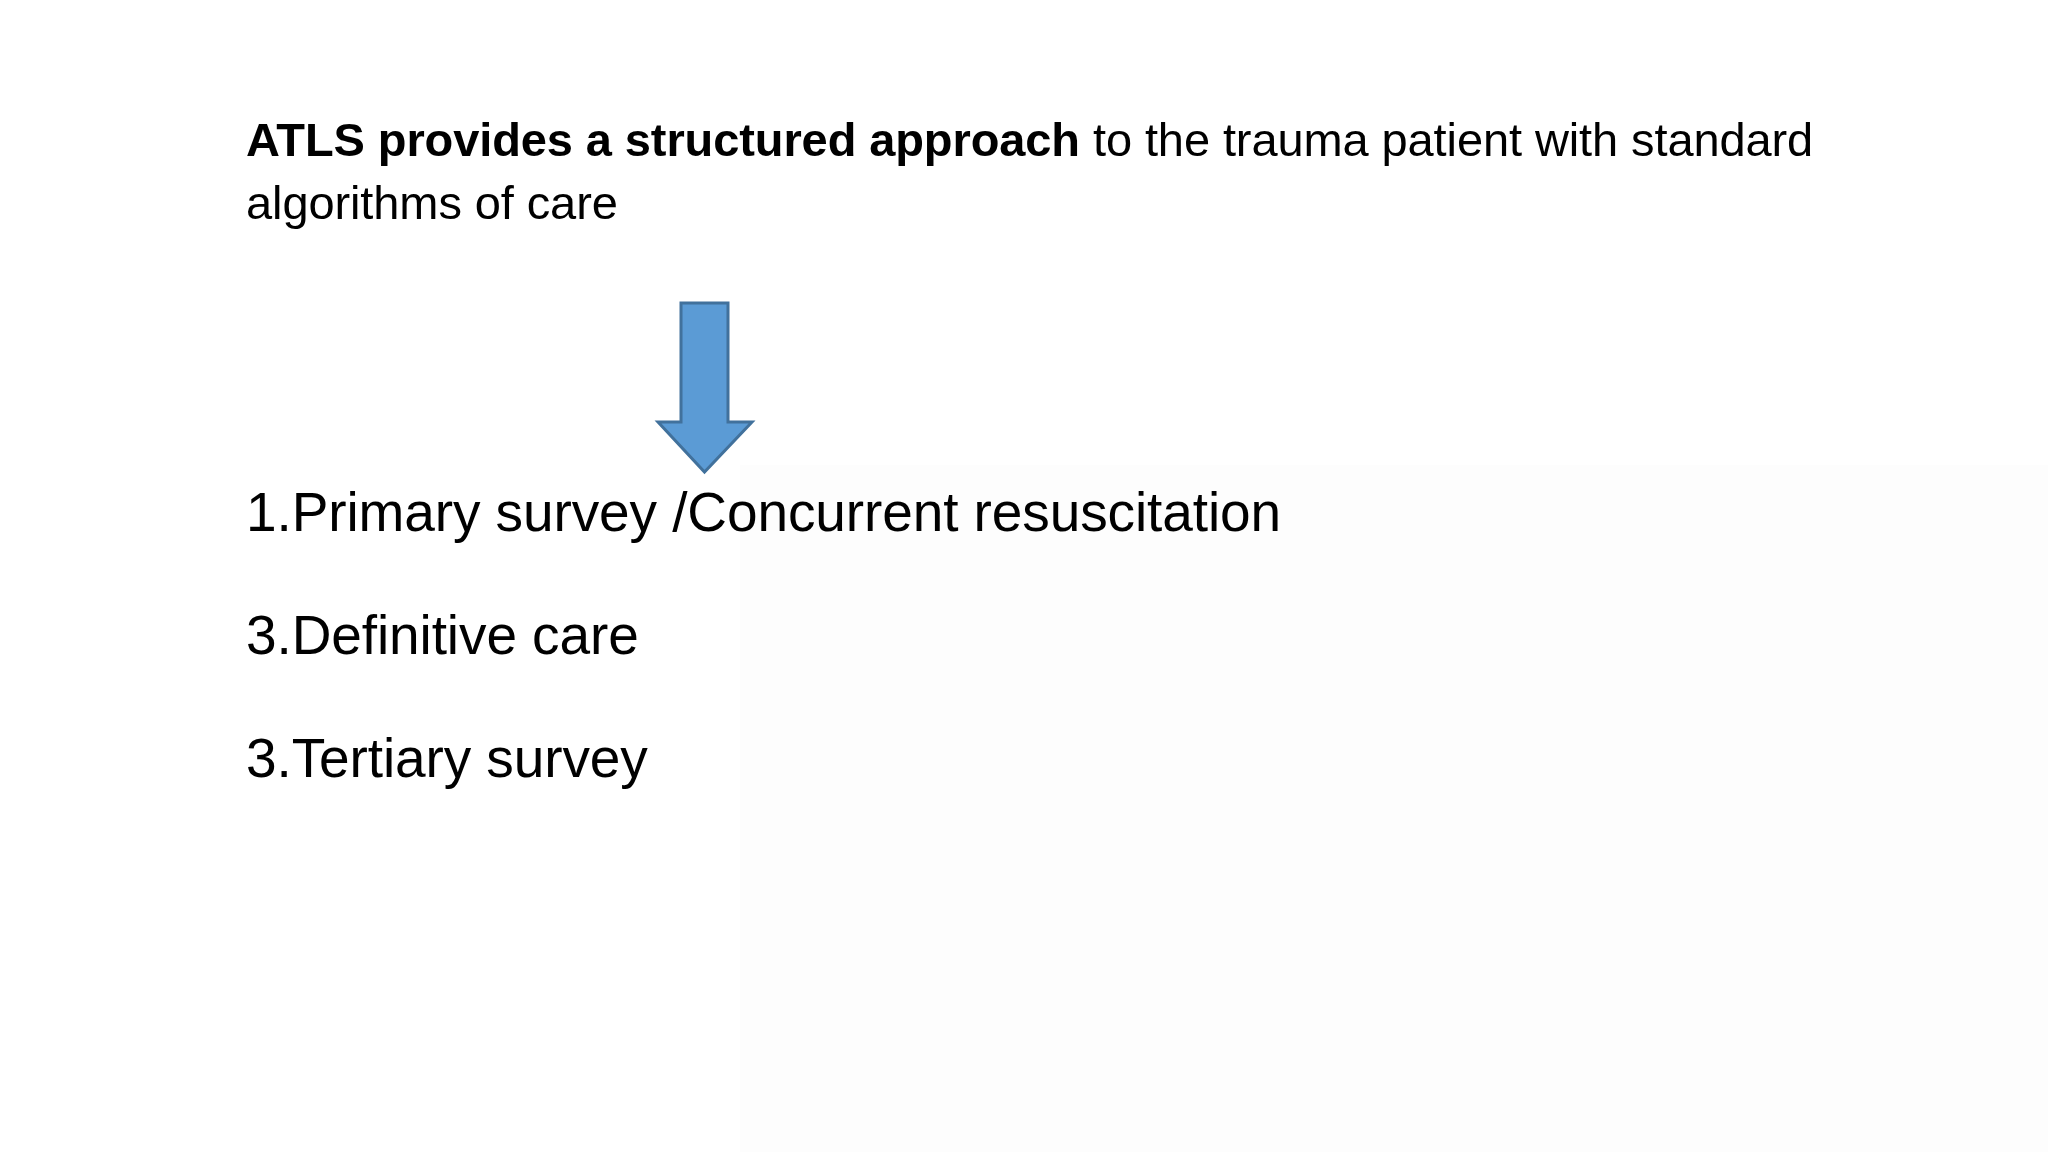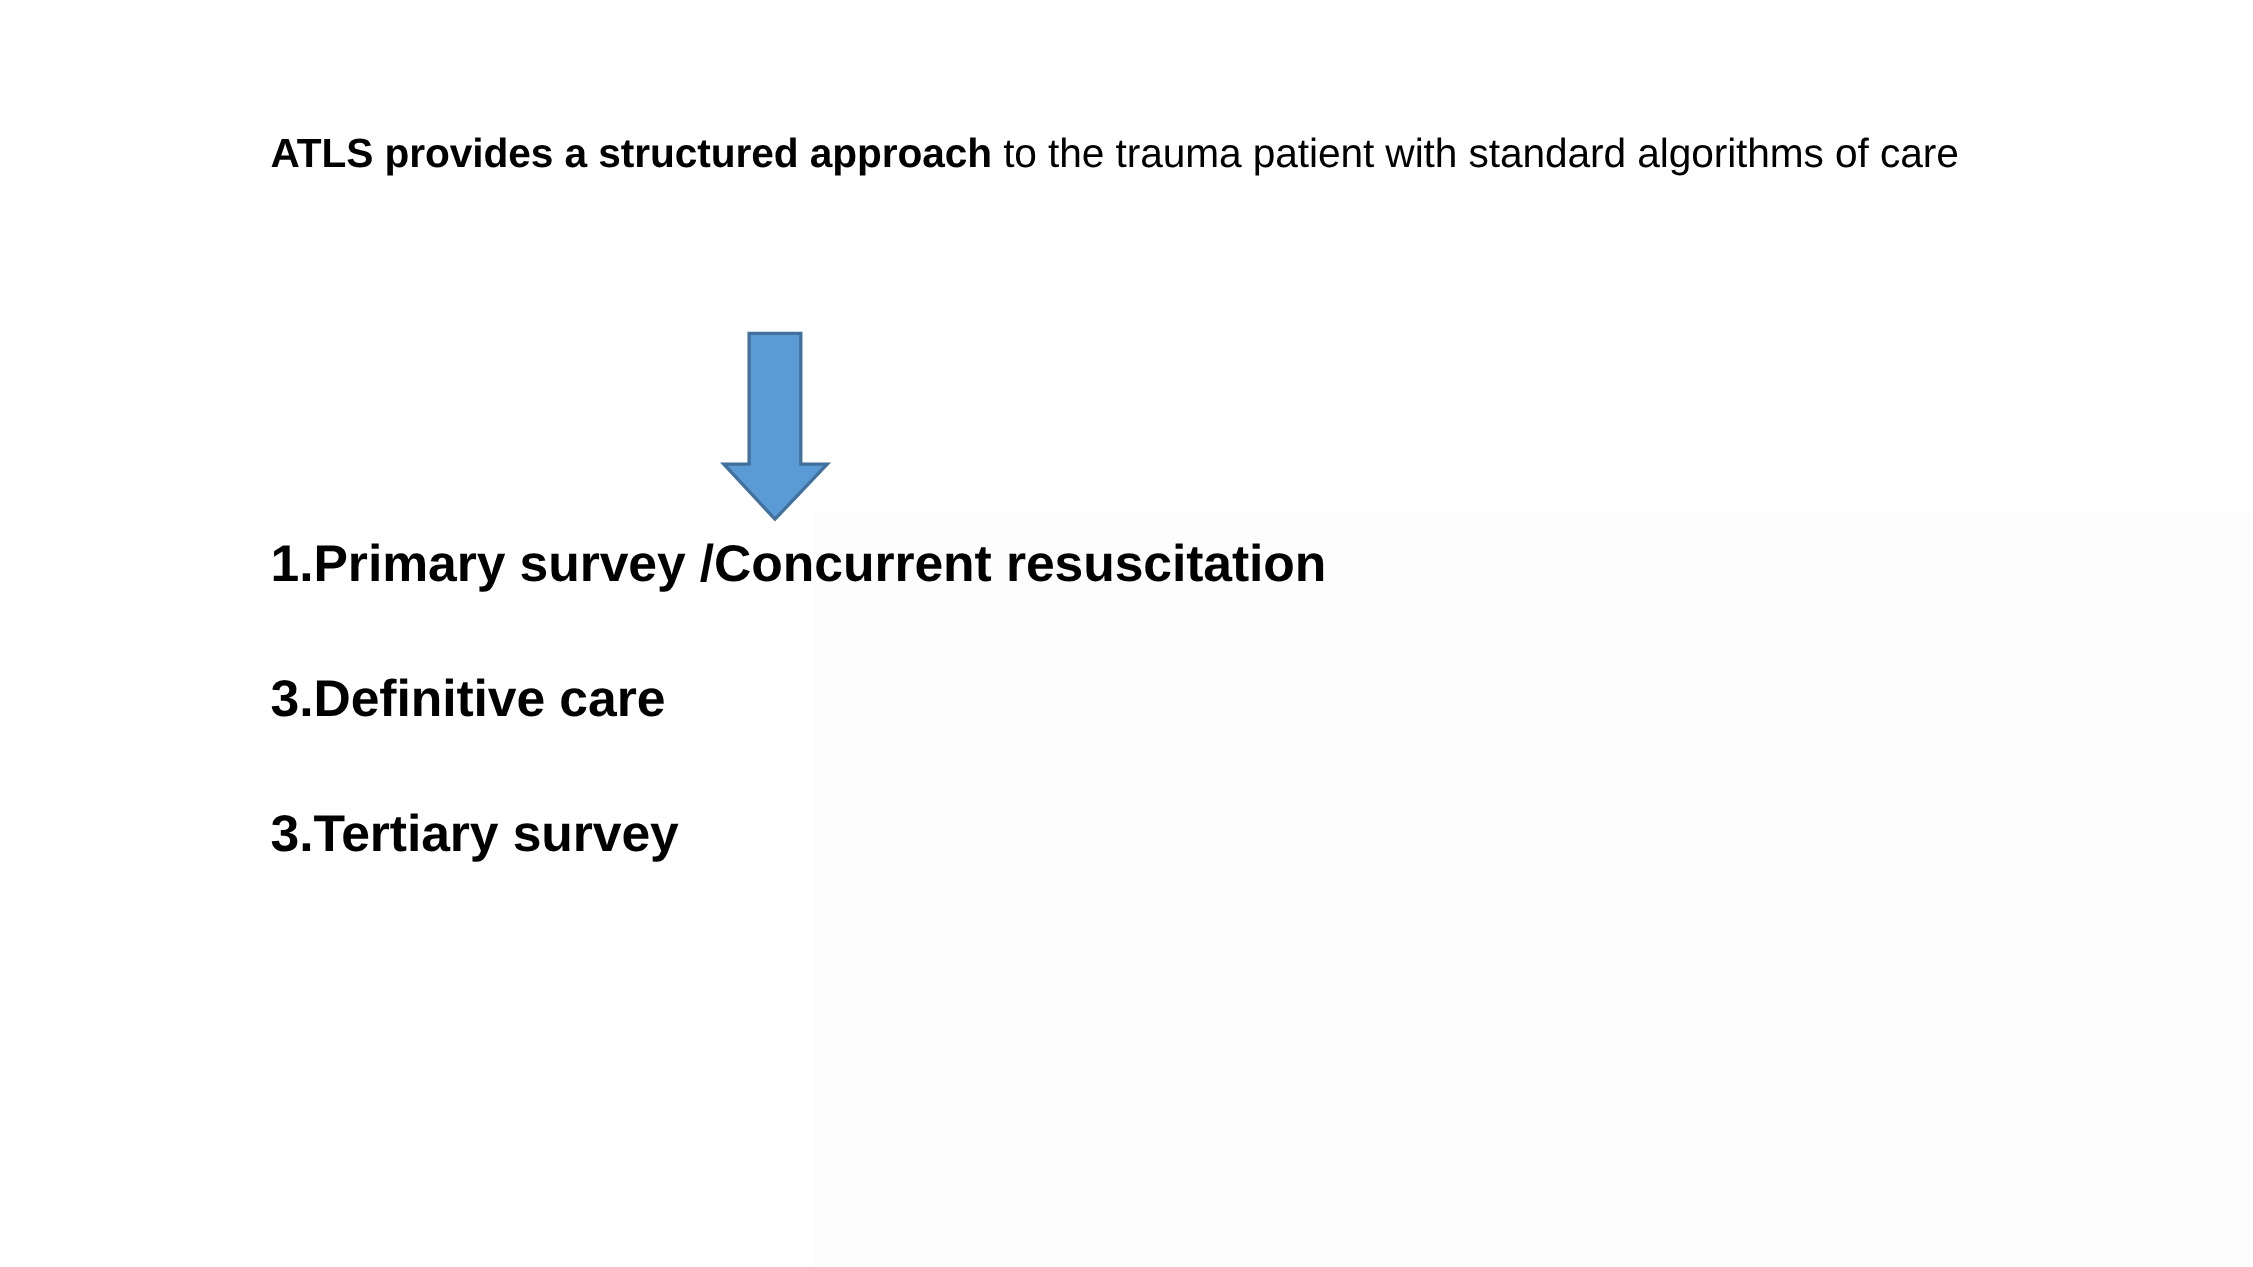--- a/index.html
+++ b/index.html
@@ -32,21 +32,21 @@
     height: 687px;
     background: #fdfdfd;
     pointer-events: none;
   }
 
   .heading {
     position: absolute;
     left: 246px;
     top: 108px;
     width: 1620px;
-    font-size: 37px;
+    font-size: 47px;
     line-height: 63px;
     font-weight: 400;
     letter-spacing: -0.1px;
     color: #000000;
     white-space: pre-wrap;
   }
   .heading .lead {
     font-weight: 700;
   }
 
@@ -63,23 +63,23 @@
     height: 180px;
   }
 
   .list {
     position: absolute;
     left: 246px;
     top: 486px;
     width: 1500px;
   }
   .list-item {
-    font-size: 47px;
+    font-size: 55px;
     line-height: 52px;
-    font-weight: 700;
+    font-weight: 400;
     color: #000000;
     letter-spacing: -0.1px;
     margin-bottom: 71px;
     white-space: pre;
   }
   .list-item:last-child {
     margin-bottom: 12px;
   }
 </style>
 </head>

